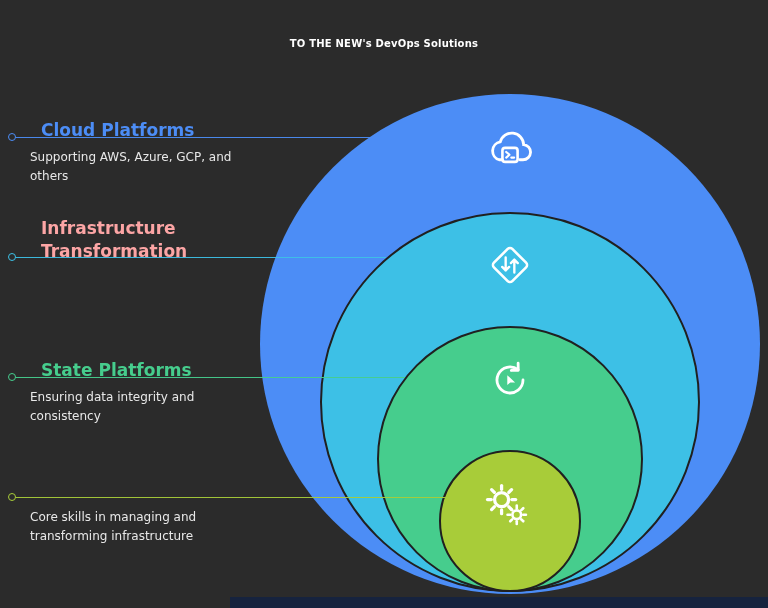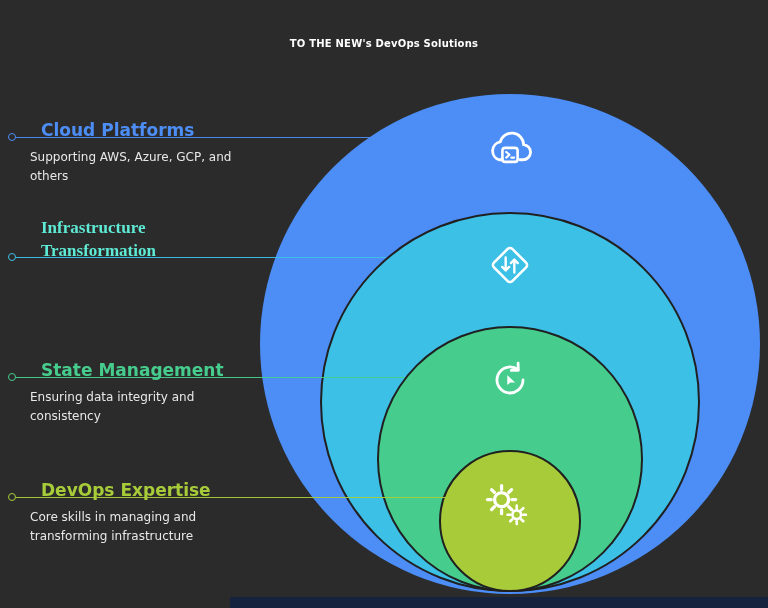--- a/index.html
+++ b/index.html
@@ -103,28 +103,27 @@
         <line x1="37.2" y1="28.8" x2="39" y2="27"></line>
       </g>
     </svg>
   </div>
 
   <h2 class="layer-label h1" style="color: rgb(76, 141, 246);">Cloud Platforms</h2>
   <div class="connector l1" style="background-color: rgb(76, 141, 246);"></div>
   <span class="bullet b1" style="border-color: rgb(76, 141, 246);"></span>
   <p class="desc d1" style="color: rgb(232, 232, 232);">Supporting AWS, Azure, GCP, and others</p>
 
-  <h2 class="layer-label h2" style="color: #5eead4; font-family: Liberation Serif, serif;">Infrastructure Transformation</h2>
+  <h2 class="layer-label h2" style="color: #fca5a5;">Infrastructure Transformation</h2>
   <div class="connector l2" style="background-color: rgb(61, 192, 230);"></div>
   <span class="bullet b2" style="border-color: rgb(61, 192, 230);"></span>
 
-  <h2 class="layer-label h3" style="color: rgb(70, 205, 141);">State Management</h2>
+  <h2 class="layer-label h3" style="color: rgb(70, 205, 141);">State Platforms</h2>
   <div class="connector l3" style="background-color: rgb(70, 205, 141);"></div>
   <span class="bullet b3" style="border-color: rgb(70, 205, 141);"></span>
   <p class="desc d3" style="color: rgb(232, 232, 232);">Ensuring data integrity and consistency</p>
 
-  <h2 class="layer-label h4" style="color: rgb(168, 204, 57);">DevOps Expertise</h2>
   <div class="connector l4" style="background-color: rgb(168, 204, 57);"></div>
   <span class="bullet b4" style="border-color: rgb(168, 204, 57);"></span>
   <p class="desc d4" style="color: rgb(232, 232, 232);">Core skills in managing and transforming infrastructure</p>
 
   <div class="footer-bar" style="background-color: rgb(22, 35, 62);"></div>
 </div>
 
 </body></html>

